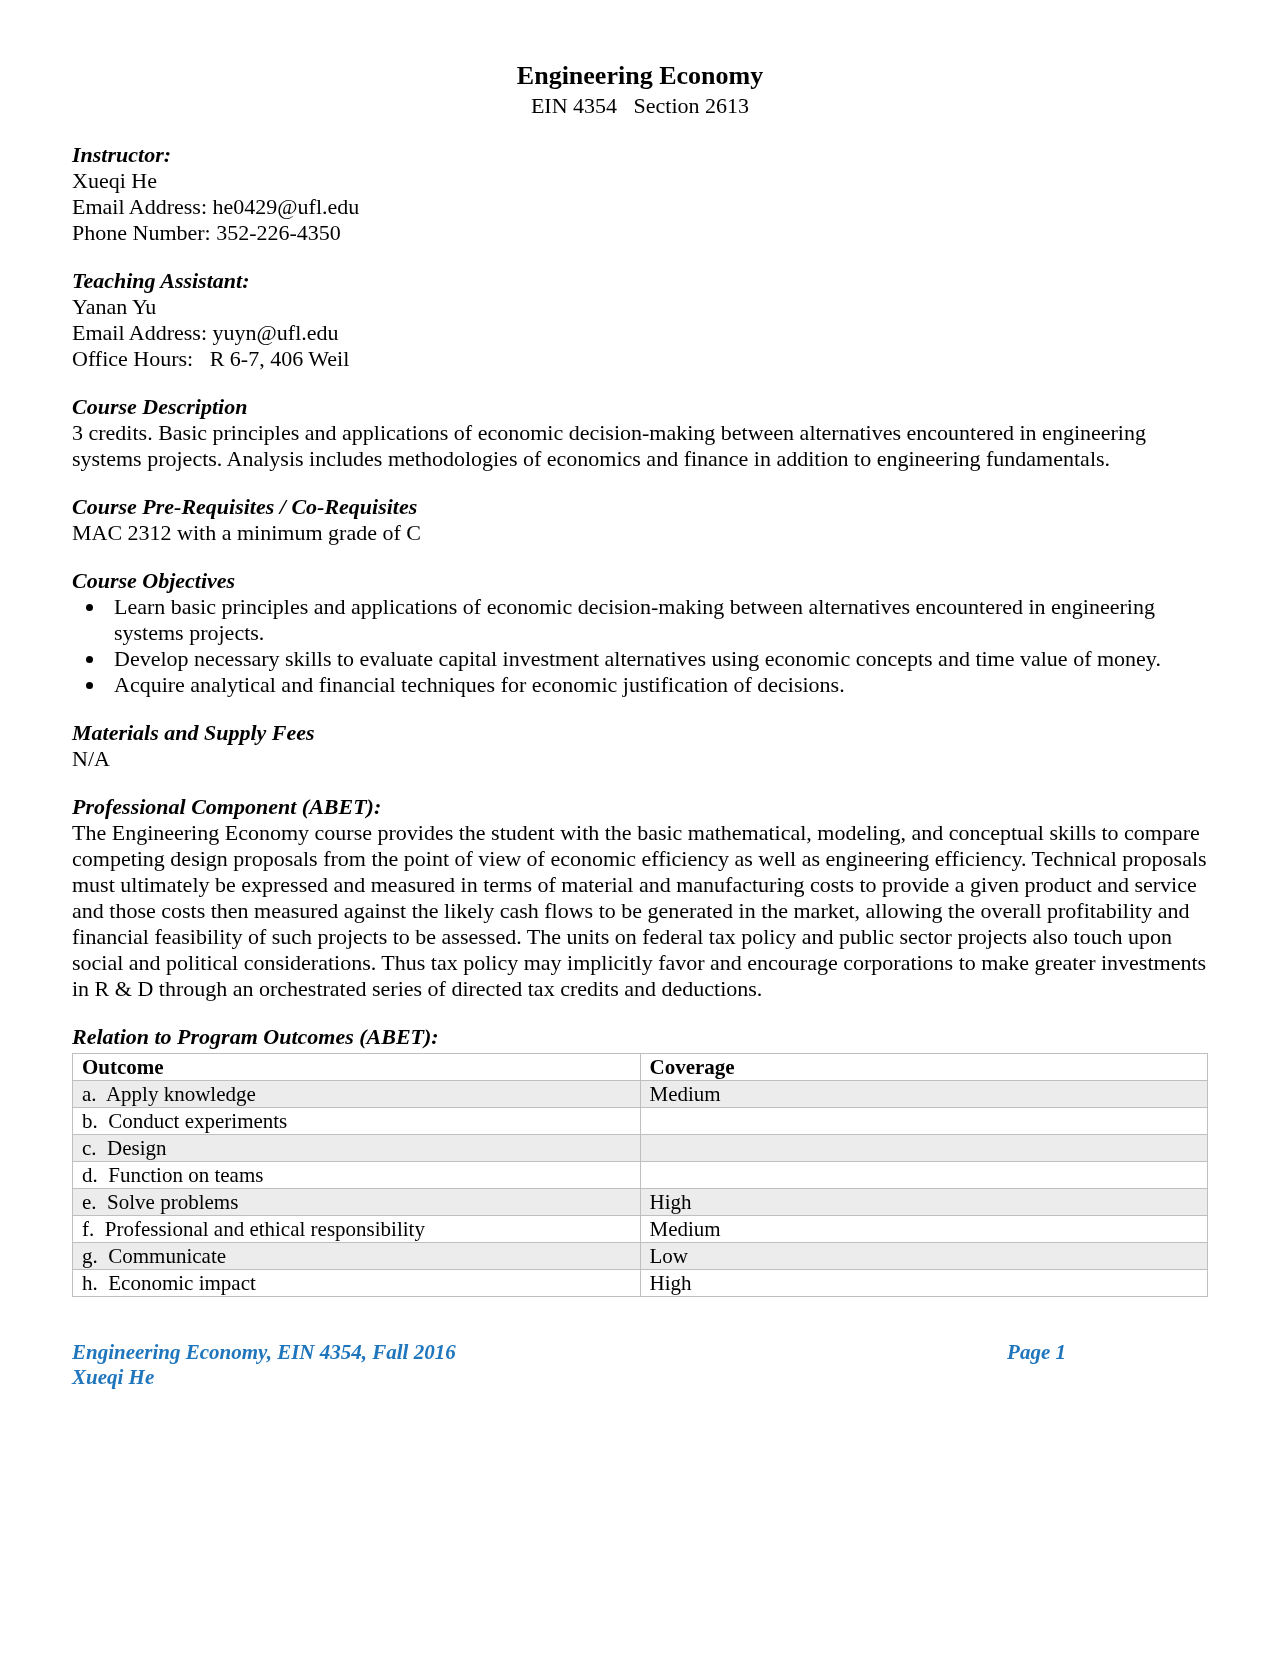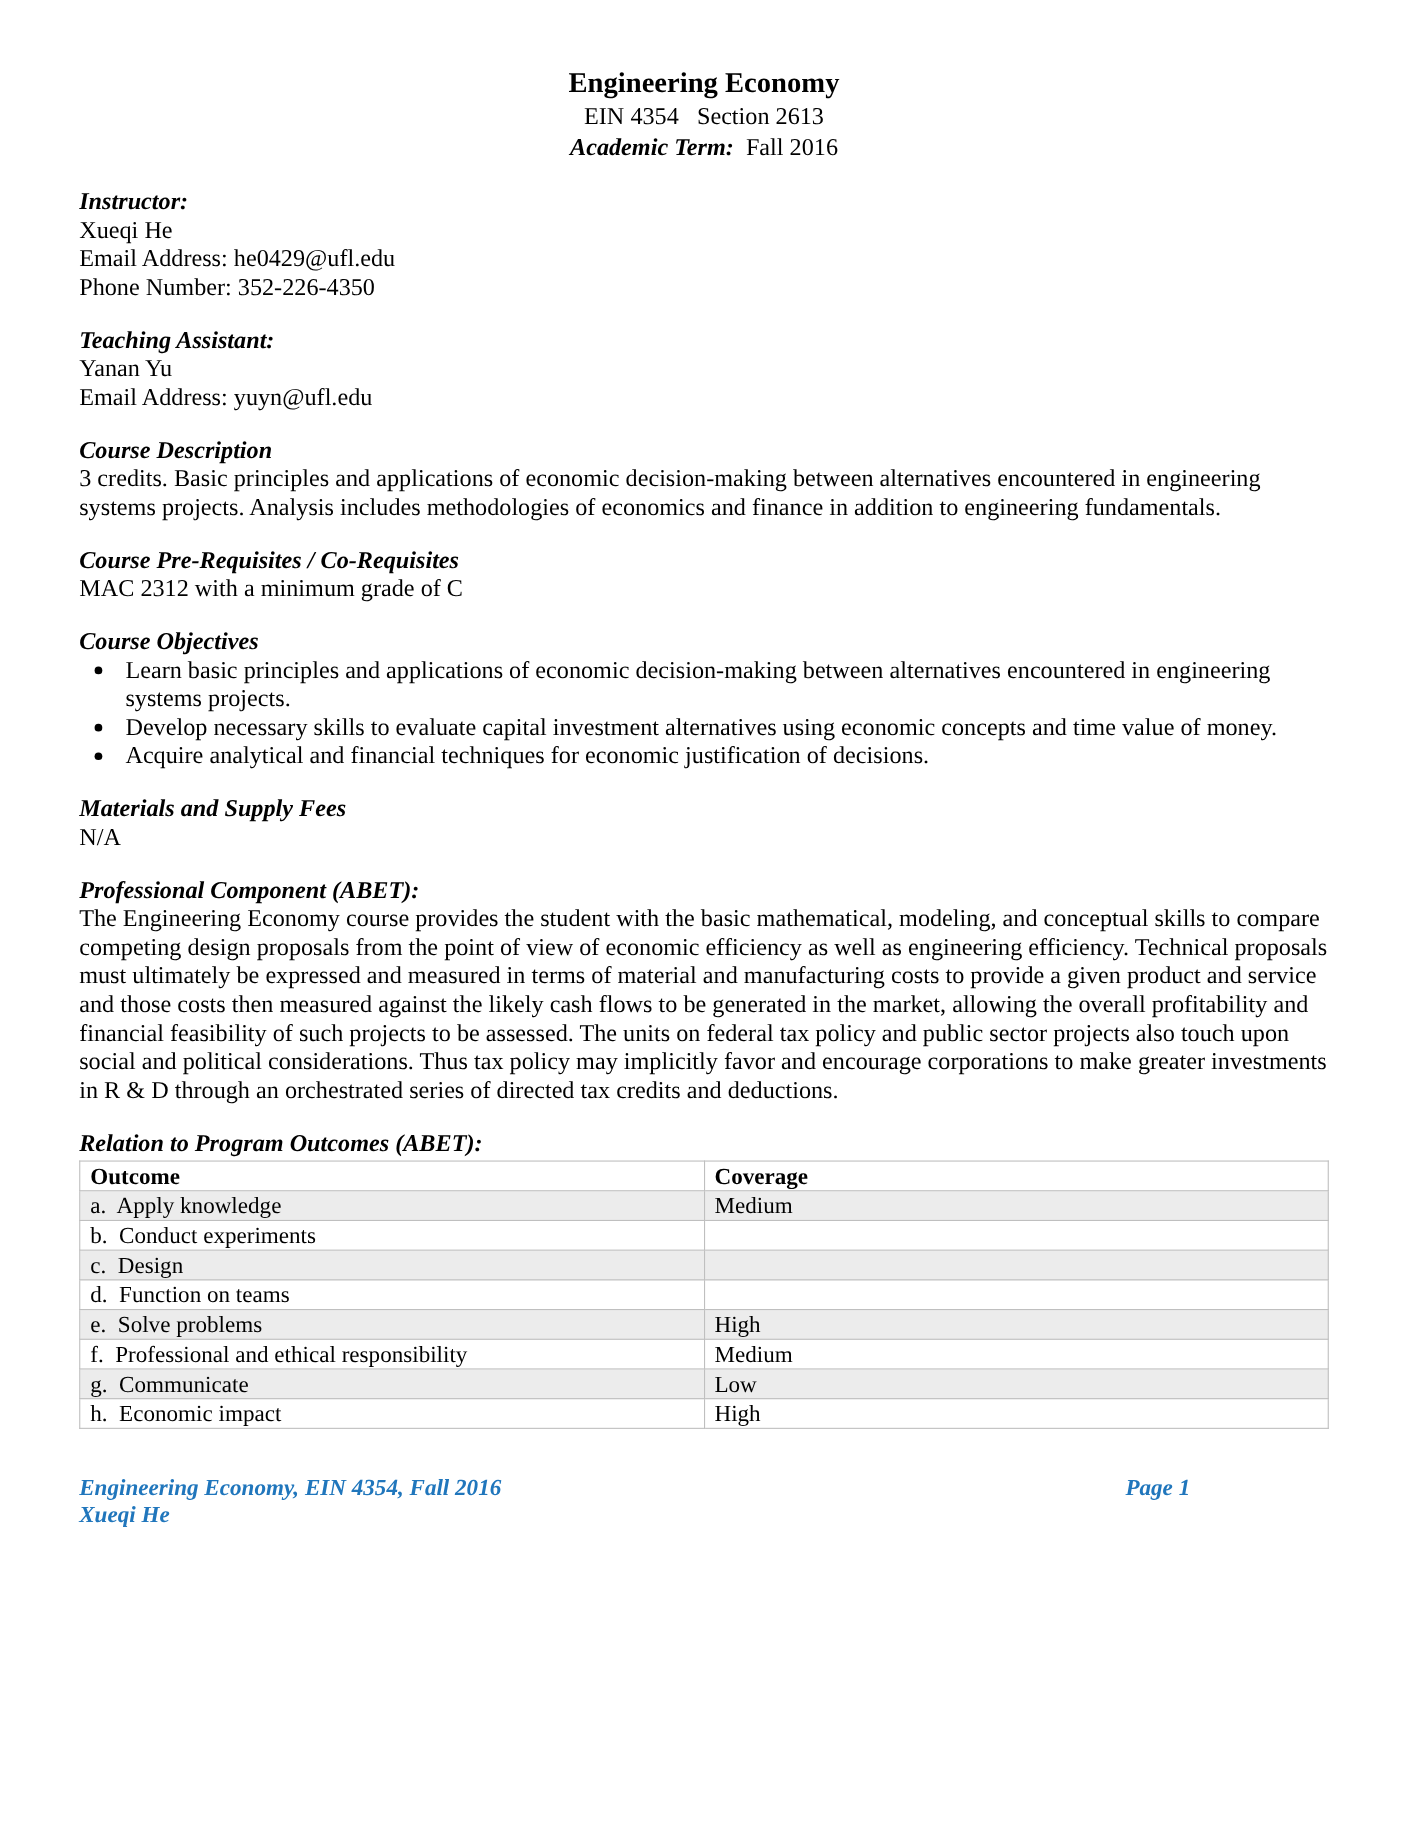--- a/index.html
+++ b/index.html
@@ -41,53 +41,53 @@
     text-align: left;
     vertical-align: top;
   }
   .outcomes th { font-weight: bold; width: 50%; }
   .outcomes td.outcome-cell { font-weight: normal; }
   .outcomes tbody tr:nth-child(odd) { background: var(--table-stripe, #ECECEC); }
 
   .doc-footer {
     position: absolute;
     left: 72px;
-    right: 56px;
+    right: 72px;
     bottom: 150px;
     color: var(--footer-blue, #2076BC);
     font-weight: bold;
     font-style: italic;
     font-size: 21px;
     line-height: 25px;
   }
   .footer-row { display: flex; justify-content: space-between; align-items: baseline; }
   .footer-page { margin-right: 142px; }
 </style>
 </head>
 <body>
 
 <div class="page">
 
   <header class="doc-header">
     <div class="doc-title">Engineering Economy</div>
     <div class="doc-subtitle pre">EIN 4354   Section 2613</div>
-    <div class="doc-term"><span class="bi">Academic Term:</span><span class="pre">  Fall 2016</span></div>
   </header>
 
   <section class="sec">
     <div class="sec-heading">Instructor:</div>
     <div class="line pre">Xueqi He</div>
     <div class="line pre">Email Address: he0429@ufl.edu</div>
     <div class="line pre">Phone Number: 352-226-4350</div>
   </section>
 
   <section class="sec">
     <div class="sec-heading">Teaching Assistant:</div>
     <div class="line pre">Yanan Yu</div>
     <div class="line pre">Email Address: yuyn@ufl.edu</div>
+    <div class="line pre">Office Hours:   R 6-7, 406 Weil</div>
   </section>
 
   <section class="sec">
     <div class="sec-heading">Course Description</div>
     <div class="body-text">3 credits. Basic principles and applications of economic decision-making between alternatives encountered in engineering systems projects. Analysis includes methodologies of economics and finance in addition to engineering fundamentals.</div>
   </section>
 
   <section class="sec">
     <div class="sec-heading">Course Pre-Requisites / Co-Requisites</div>
     <div class="body-text">MAC 2312 with a minimum grade of C</div>

